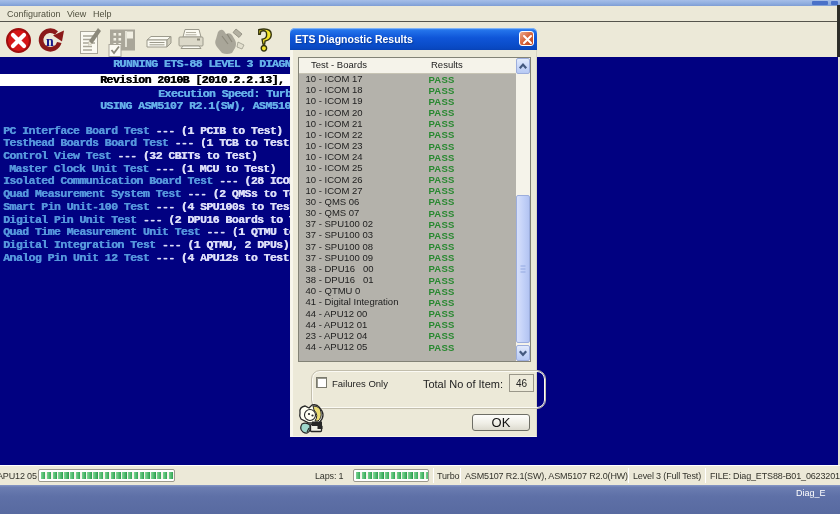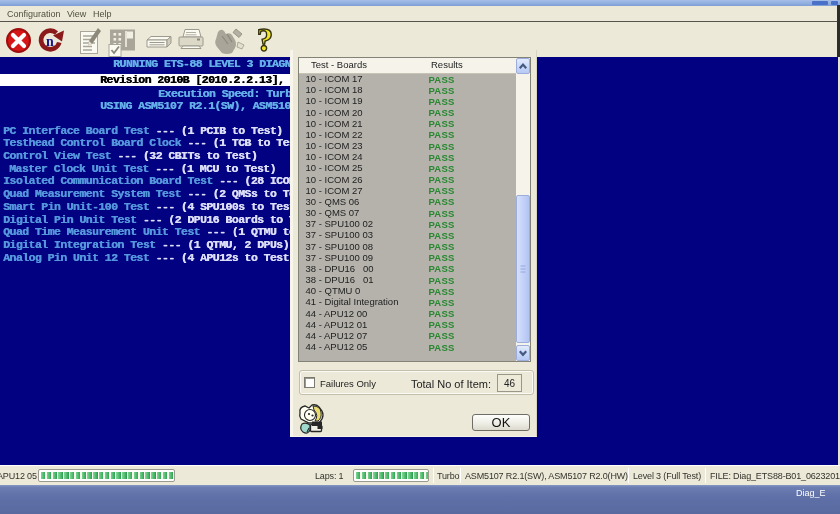--- a/index.html
+++ b/index.html
@@ -71,22 +71,22 @@
   .row .ps { position:absolute; left:129.5px; top:-0.5px; color:#27882F; font-weight:bold; letter-spacing:0.2px; }
 
   
   #sbar { position:absolute; left:217px; top:0; width:14px; height:303px; background:#F5F3EA; }
   .sbtn { position:absolute; left:0; width:14px; height:16px; border:1px solid #9DAEDC; border-radius:2px;
     background:linear-gradient(180deg,#E3EBFC 0%,#CBD9F9 50%,#B7C9F4 100%); }
   #sthumb { position:absolute; left:0; top:137px; width:14px; height:148px; border:1px solid #9DAEDC; border-radius:2px;
     background:linear-gradient(90deg,#D7E0FB 0%,#C4D2F8 50%,#B3C4F2 100%); }
 
   
-  #grp { position:absolute; left:8px; top:320px; width:235px; height:25px;
-    border:1px solid #C2BEAC; border-radius:3px; box-shadow:inset 0 0 0 1px #FBFAF4; }
+  #grp { position:absolute; left:20px; top:320px; width:235px; height:39px;
+    border:1px solid #C2BEAC; border-radius:9px; box-shadow:inset 0 0 0 1px #FBFAF4; }
   #chk { position:absolute; left:4px; top:6px; width:11px; height:11px; background:#fff;
     border:1px solid #7A7A6E; box-shadow:inset 1px 1px 0 #9a9a8e; }
   #chklbl { position:absolute; left:20px; top:7px; font-size:9.5px; color:#222; }
   #tot { position:absolute; left:95px; top:7px; width:96px; font-size:11px; color:#222; text-align:right; }
   #cnt { position:absolute; left:197px; top:3px; width:25px; height:18px; border:1px solid #9A978A;
     background:#EDEADA; font-size:10px; color:#222; text-align:center; line-height:17px; }
 
   
   #okbtn { position:absolute; left:181px; top:364px; width:58px; height:17px;
     border:1px solid #6E6E66; border-radius:3px;
@@ -161,21 +161,21 @@
 </div>
 
 <div class="abs" id="term">
   <div class="abs" id="whiteband"></div>
   <div class="abs" id="rightedge"></div>
   <div class="ln c1" style="left:113px; top:-0.5px;">RUNNING ETS-88 LEVEL 3 DIAGNOSTICS</div>
   <div class="ln" style="left:100px; top:15.5px; color:#000;">Revision 2010B [2010.2.2.13],</div>
   <div class="ln c1" style="left:158px; top:29.5px;">Execution Speed: Turbo</div>
   <div class="ln c1" style="left:100px; top:42px;">USING ASM5107 R2.1(SW), ASM5107 R2.0(HW)</div>
   <div class="ln" style="left:3px; top:66.50px;"><span class="c2">PC Interface Board Test</span><span class="cw"> --- (1 PCIB to Test)</span></div>
-  <div class="ln" style="left:3px; top:79.22px;"><span class="c2">Testhead Control Board Clock</span><span class="cw"> --- (1 TCB to Test)</span></div>
+  <div class="ln" style="left:3px; top:79.22px;"><span class="c2">Testhead Boards Board Test</span><span class="cw"> --- (1 TCB to Test)</span></div>
   <div class="ln" style="left:3px; top:91.94px;"><span class="c2">Control View Test</span><span class="cw"> --- (32 CBITs to Test)</span></div>
   <div class="ln" style="left:9px; top:104.66px;"><span class="c2">Master Clock Unit Test</span><span class="cw"> --- (1 MCU to Test)</span></div>
   <div class="ln" style="left:3px; top:117.38px;"><span class="c2">Isolated Communication Board Test</span><span class="cw"> --- (28 ICOMs)</span></div>
   <div class="ln" style="left:3px; top:130.10px;"><span class="c2">Quad Measurement System Test</span><span class="cw"> --- (2 QMSs to Test)</span></div>
   <div class="ln" style="left:3px; top:142.82px;"><span class="c2">Smart Pin Unit-100 Test</span><span class="cw"> --- (4 SPU100s to Test)</span></div>
   <div class="ln" style="left:3px; top:155.54px;"><span class="c2">Digital Pin Unit Test</span><span class="cw"> --- (2 DPU16 Boards to Test)</span></div>
   <div class="ln" style="left:3px; top:168.26px;"><span class="c2">Quad Time Measurement Unit Test</span><span class="cw"> --- (1 QTMU to Test)</span></div>
   <div class="ln" style="left:3px; top:180.98px;"><span class="c2">Digital Integration Test</span><span class="cw"> --- (1 QTMU, 2 DPUs)</span></div>
   <div class="ln" style="left:3px; top:193.70px;"><span class="c2">Analog Pin Unit 12 Test</span><span class="cw"> --- (4 APU12s to Test)</span></div>
 </div>
@@ -197,20 +197,28 @@
   <span class="txt" style="left:633px;">Level 3 (Full Test)</span>
   <div class="sep" style="left:705px;"></div>
   <span class="txt" style="left:710px;">FILE: Diag_ETS88-B01_06232017.</span>
 </div>
 
 <div class="abs" id="desk">
   <span class="lbl">Diag_E</span>
 </div>
 
 <div class="abs" id="dlg">
+  <div class="abs" id="titlebar">
+    <span id="title">ETS Diagnostic Results</span>
+    <div id="closebtn">
+      <svg width="13" height="13" viewBox="0 0 13 13">
+        <path d="M3 3 L10 10 M10 3 L3 10" stroke="#fff" stroke-width="2" stroke-linecap="round"></path>
+      </svg>
+    </div>
+  </div>
   <div class="abs" id="dlgbody">
     <div style="position:absolute;left:0;top:0;width:2px;height:387px;background:#F8F6EC;"></div>
     <div id="list">
       <div id="listhead">
         <span style="position:absolute; left:12px; top:1px;">Test - Boards</span>
         <span style="position:absolute; left:132px; top:1px;">Results</span>
       </div>
       <div id="rows">
         <div class="row" style="top:0.00px;">
             <span class="nm">10 - ICOM 17</span>
@@ -298,21 +306,21 @@
           </div>
         <div class="row" style="top:234.57px;">
             <span class="nm">44 - APU12 00</span>
             <span class="ps">PASS</span>
           </div>
         <div class="row" style="top:245.74px;">
             <span class="nm">44 - APU12 01</span>
             <span class="ps">PASS</span>
           </div>
         <div class="row" style="top:256.91px;">
-            <span class="nm">44 - APU12 07</span>
+            <span class="nm">23 - APU12 04</span>
             <span class="ps">PASS</span>
           </div>
         <div class="row" style="top:268.08px;">
             <span class="nm">44 - APU12 05</span>
             <span class="ps">PASS</span>
           </div>
       </div>
       <div id="sbar">
         <div class="sbtn" style="top:0;">
             <svg width="12" height="14" style="position:absolute;left:0;top:0;">

